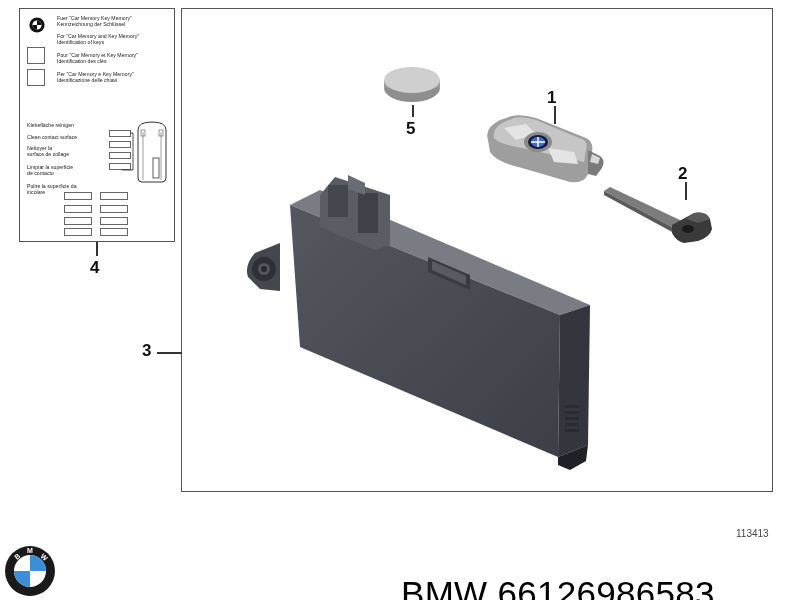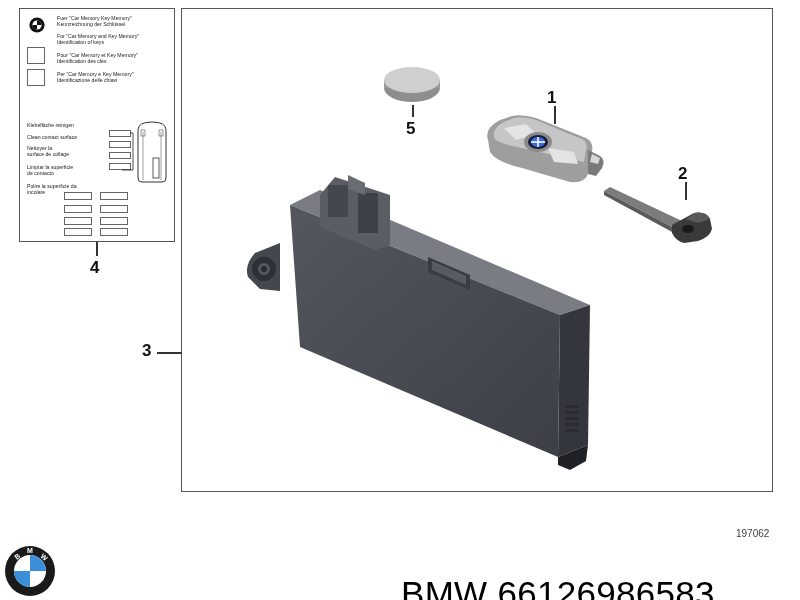--- a/index.html
+++ b/index.html
@@ -168,21 +168,21 @@
 <div class="abs" style="left:602px;top:185px;width:115px;height:65px;">
   <svg width="115" height="65" viewBox="0 0 115 65">
     <path d="M2 6 L8 2 L80 36 L74 44Z" fill="#7c7c7c"></path>
     <path d="M2 6 L74 44 L72 48 L2 10Z" fill="#5a5a5a"></path>
     <path d="M70 40 L92 28 Q104 26 108 34 L110 44 Q108 52 96 56 L82 58 Q74 56 70 48Z" fill="#3a3a3a"></path>
     <path d="M92 28 Q104 26 108 34 L96 38 L84 34Z" fill="#5a5a5a"></path>
     <ellipse cx="86" cy="44" rx="6" ry="4" fill="#1a1a1a"></ellipse>
   </svg>
 </div>
 
-<div class="abs footer-num" style="left:736px;top:528px;">197062</div>
+<div class="abs footer-num" style="left:736px;top:528px;">113413</div>
 
 <div class="abs" style="left:4px;top:545px;width:52px;height:52px;">
   <svg width="52" height="52" viewBox="0 0 52 52">
     <circle cx="26" cy="26" r="25" fill="#1a1a1a"></circle>
     <circle cx="26" cy="26" r="16" fill="#fff"></circle>
     <path d="M26 10 A16 16 0 0 1 42 26 L26 26Z" fill="#3a8fd8"></path>
     <path d="M26 42 A16 16 0 0 1 10 26 L26 26Z" fill="#3a8fd8"></path>
     <text x="13" y="15" font-size="7" fill="#fff" font-family="Liberation Sans, sans-serif" font-weight="bold" transform="rotate(-40 13 15)">B</text>
     <text x="23" y="8" font-size="7" fill="#fff" font-family="Liberation Sans, sans-serif" font-weight="bold">M</text>
     <text x="36" y="12" font-size="7" fill="#fff" font-family="Liberation Sans, sans-serif" font-weight="bold" transform="rotate(40 36 12)">W</text>

